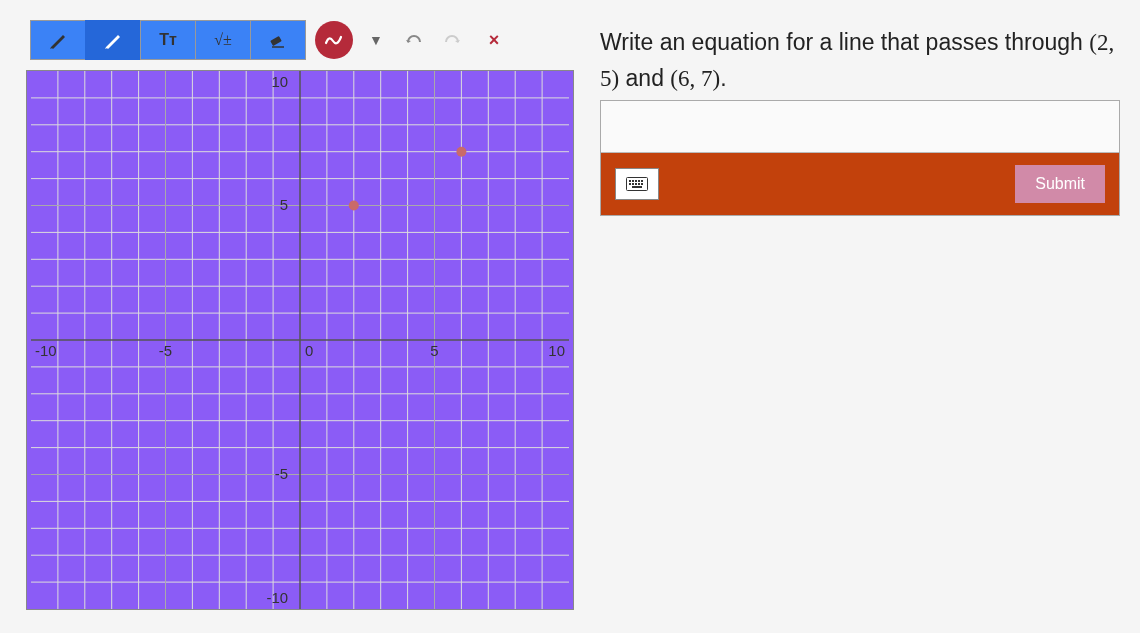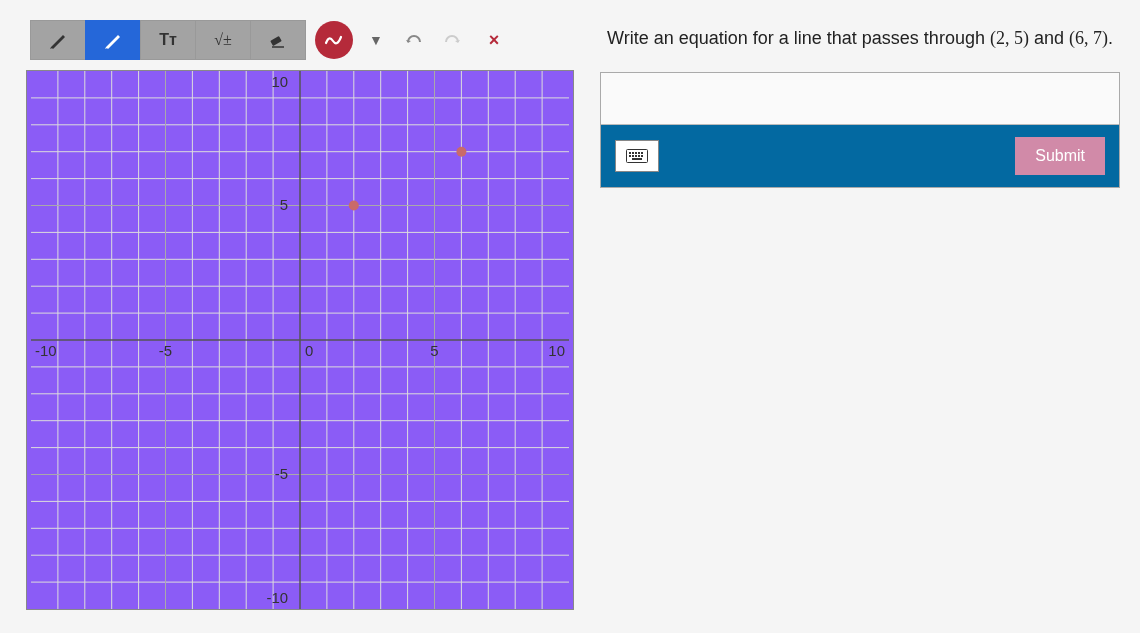--- a/index.html
+++ b/index.html
@@ -22,21 +22,21 @@
       display: flex;
       align-items: center;
       gap: 0;
       margin-bottom: 10px;
       margin-left: 10px;
     }
     .tool-btn {
       width: 56px;
       height: 40px;
       border: 1px solid #999;
-      background: #a3a3a3;
+      background: #3b82f6;
       display: flex;
       align-items: center;
       justify-content: center;
       cursor: pointer;
       font-size: 16px;
       margin-right: -1px;
       color: #333;
     }
     .tool-btn.active {
       background: #2567d9;
@@ -91,37 +91,36 @@
     .graph-svg {
       width: 100%;
       height: 100%;
       display: block;
     }
     .right-panel {
       flex: 1;
       padding-top: 5px;
     }
     .prompt-text {
-      font-size: 18px;
+      font-size: 23px;
       color: #222;
       line-height: 1.5;
-      margin-bottom: 20px;
-      text-align: center;
+      margin-bottom: 4px;
     }
     .prompt-text .math {
       font-family: Georgia, serif;
     }
     .hint-text {
       font-size: 20px;
       color: #222;
       margin-bottom: 18px;
     }
     .answer-container {
       border: 1px solid #aaa;
-      background: #0369a1;
+      background: #c2410c;
     }
     .answer-input {
       width: 100%;
       height: 52px;
       border: none;
       border-bottom: 1px solid #bbb;
       padding: 10px 14px;
       font-size: 18px;
       background: #fafafa;
       outline: none;

